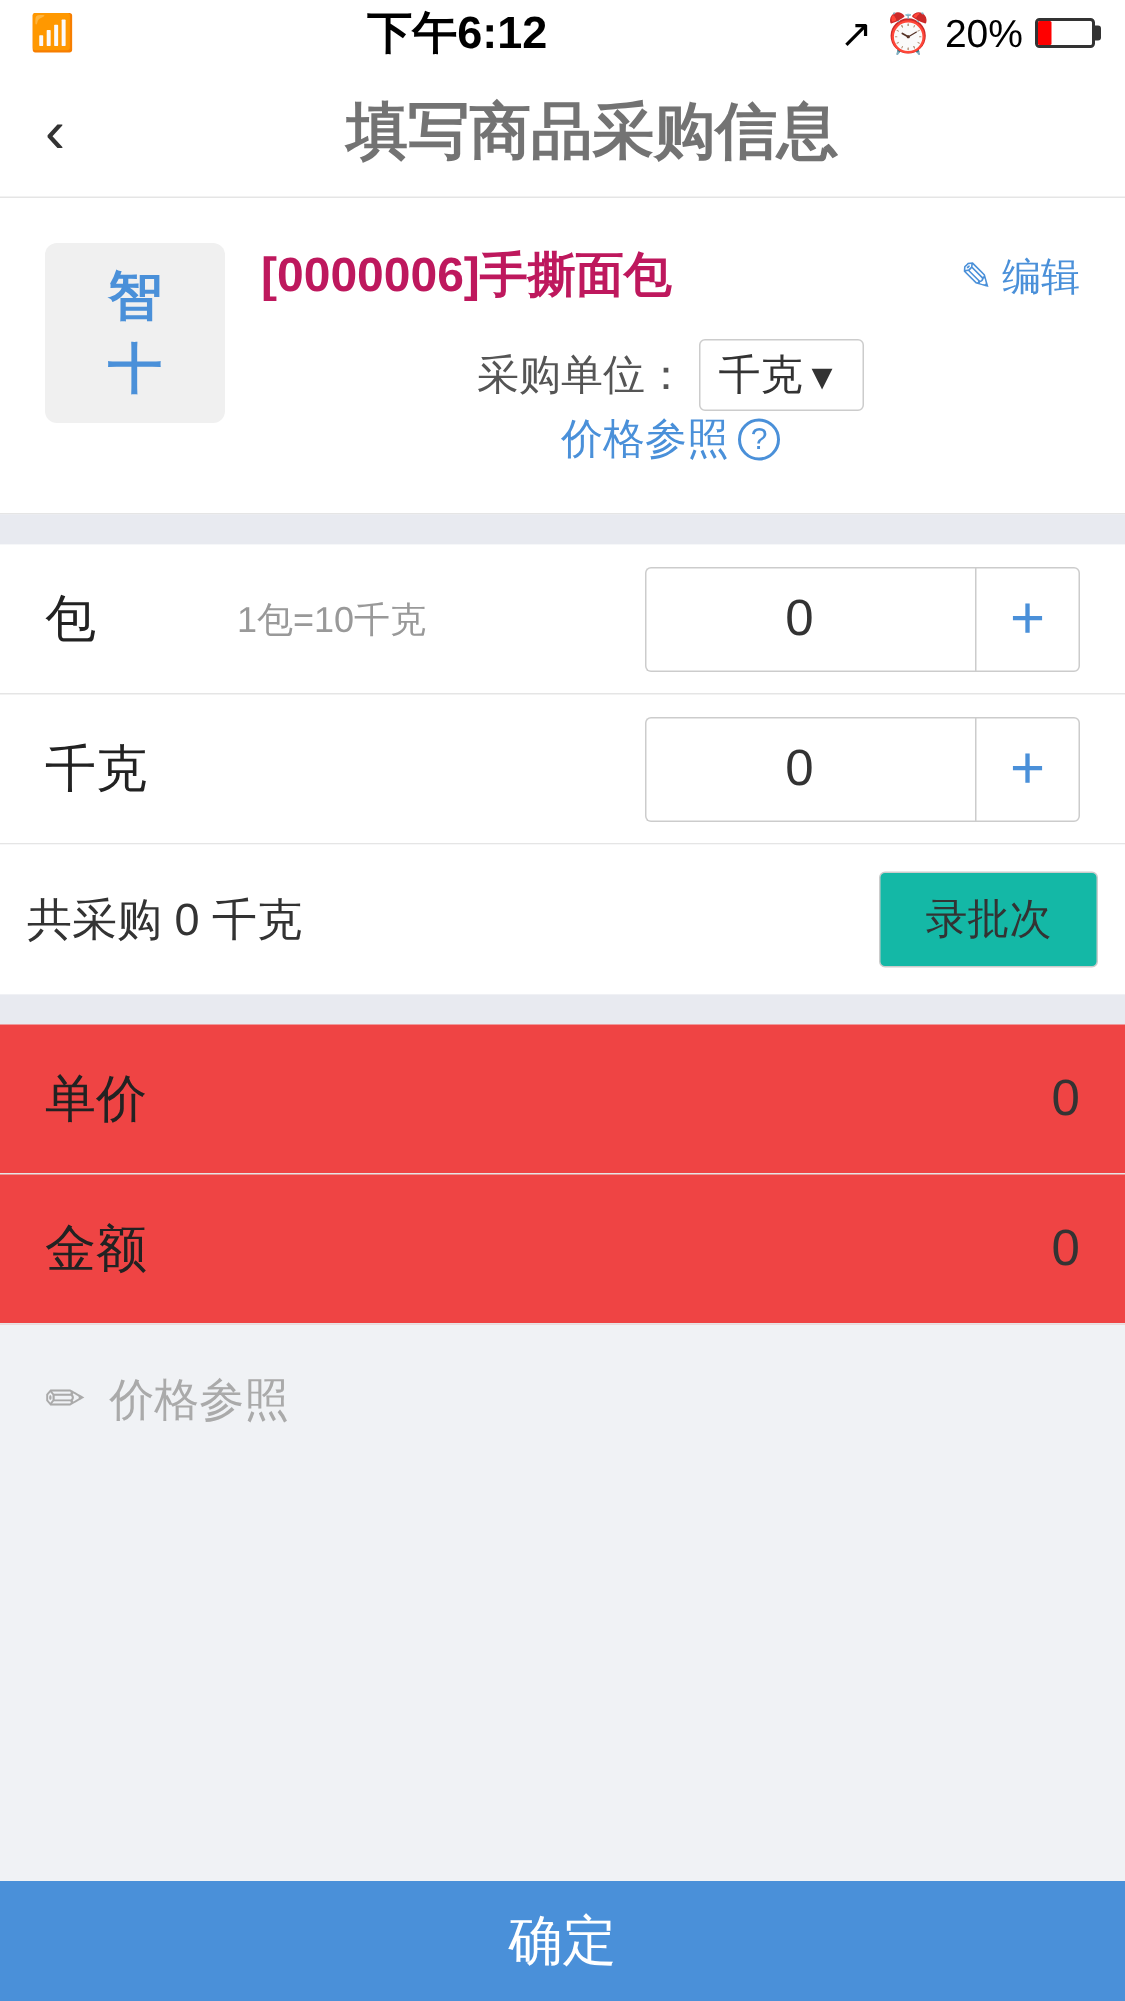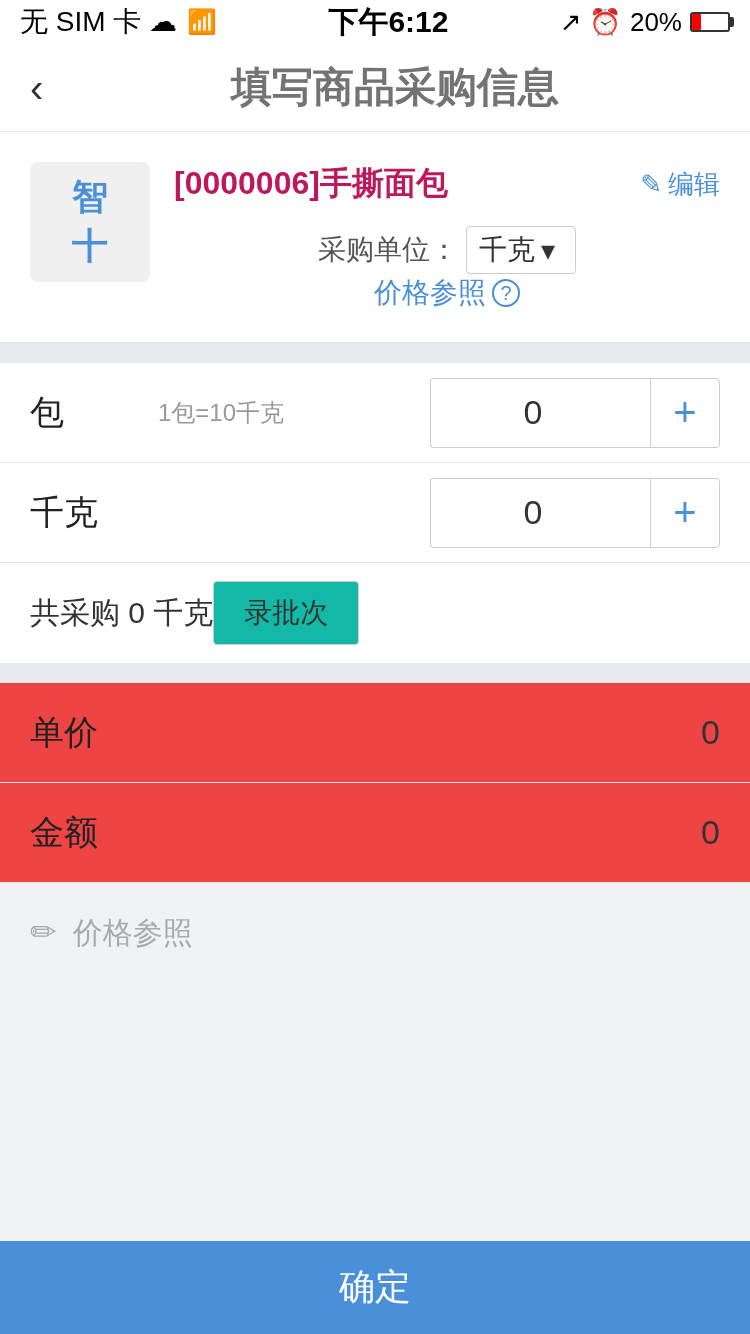--- a/index.html
+++ b/index.html
@@ -174,21 +174,22 @@
       display: flex;
       align-items: center;
       justify-content: center;
       font-weight: 300;
     }
 
     
     .summary-row {
       display: flex;
       align-items: center;
-      padding: 0 30px;
+      justify-content: space-between;
+      padding: 0 18px;
       height: 100px;
       background: #fff;
     }
     .summary-text { font-size: 30px; color: #333; }
     .batch-btn {
       border: 1px solid #ccc;
       border-radius: 4px;
       padding: 12px 30px;
       font-size: 28px;
       color: #333;
@@ -220,42 +221,41 @@
     }
     .notes-icon { font-size: 32px; color: #aaa; }
     .notes-placeholder { font-size: 30px; color: #aaa; }
 
     
     .bottom-bar {
       position: fixed;
       bottom: 0;
       left: 0;
       width: 750px;
-      height: 93px;
+      height: 80px;
       background: #4a90d9;
       display: flex;
       align-items: center;
       justify-content: center;
       cursor: pointer;
       font-family: Liberation Mono, monospace;
     }
     .confirm-btn-text {
       font-size: 36px;
       color: #fff;
       font-weight: 500;
     }
 
     .wifi-icon { font-size: 24px; }
   </style>
 </head>
 <body>
 
 <div class="status-bar">
   <div class="status-left">
-    <span>无 SIM 卡 ☁</span>
     <span class="wifi-icon">📶</span>
   </div>
   <div class="status-center">下午6:12</div>
   <div class="status-right">
     <span>↗</span>
     <span>⏰</span>
     <span>20%</span>
     <div class="battery-icon">
       <div class="battery-fill"></div>
     </div>

